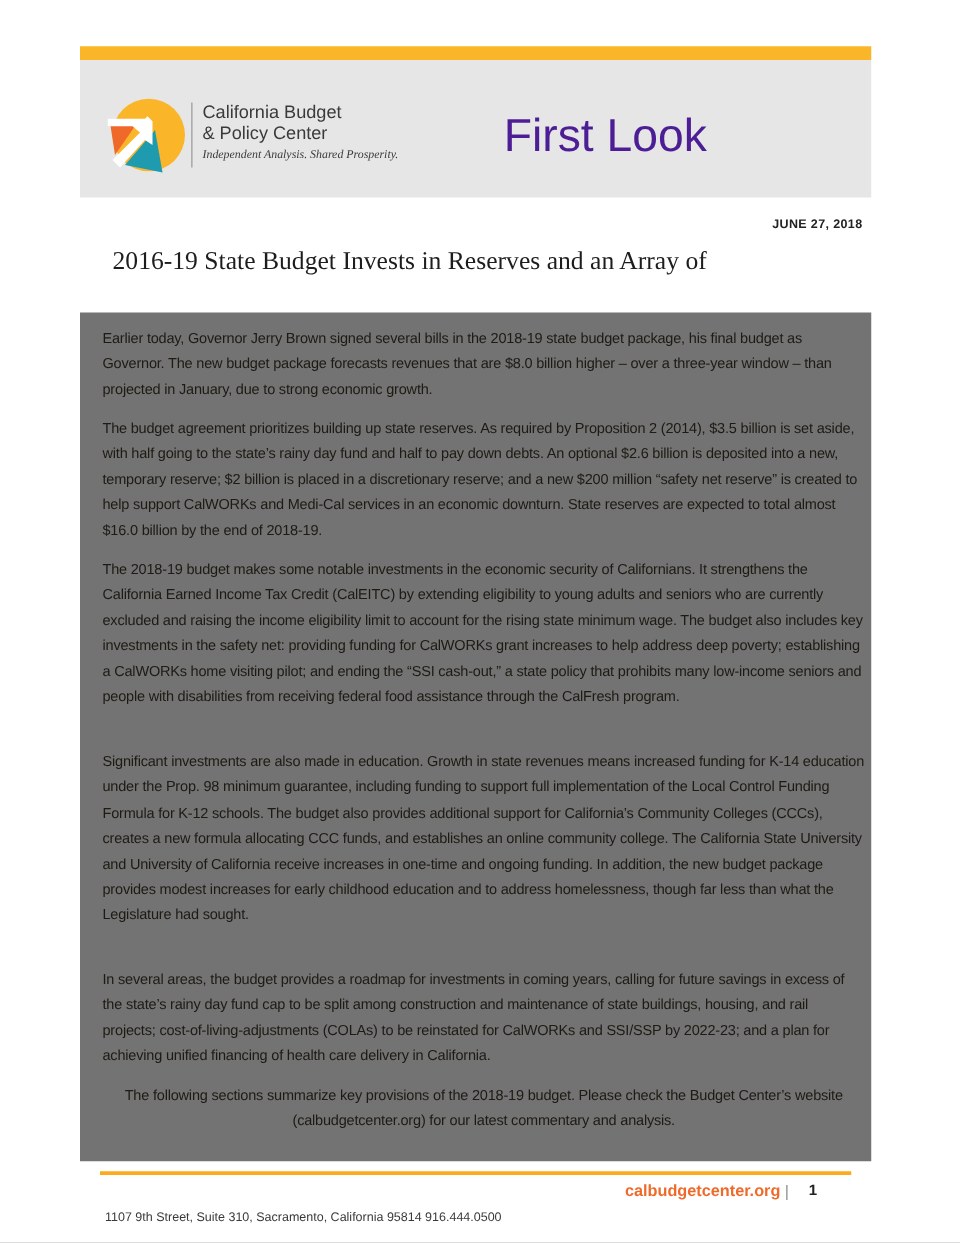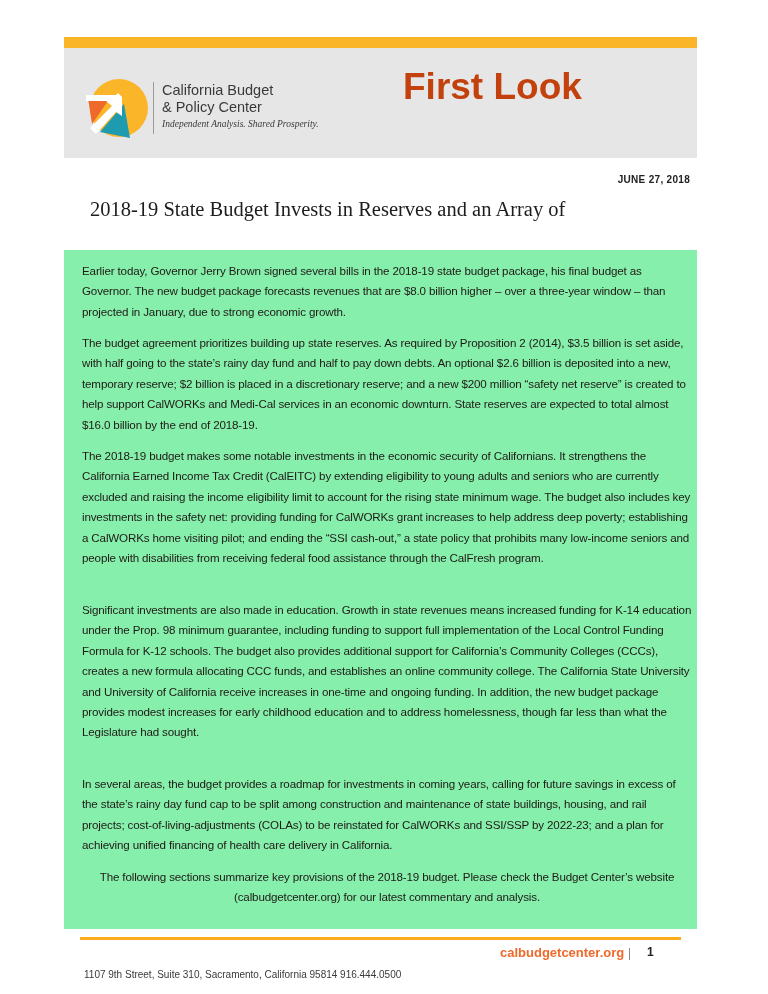--- a/index.html
+++ b/index.html
@@ -6,27 +6,27 @@
   body { width: 768px; height: 994px; position: relative; overflow: hidden; font-family: "Liberation Sans", sans-serif; }
 
   .top-bar { position: absolute; left: 64px; top: 37px; width: 633px; height: 11px; background: #fbb528; }
   .header { position: absolute; left: 64px; top: 48px; width: 633px; height: 110px; background: #e6e6e6; }
 
   .logo { position: absolute; left: 86px; top: 76px; width: 64px; height: 64px; }
   .logo-divider { position: absolute; left: 153px; top: 82px; width: 1px; height: 52px; background: #9a9a9a; }
   .logo-name { position: absolute; left: 162px; top: 82px; font-family: "Liberation Sans", sans-serif; font-size: 14.5px; line-height: 17px; color: #3a3a3a; }
   .logo-tagline { position: absolute; left: 162px; top: 119px; font-family: Liberation Serif, serif; font-style: italic; font-size: 9.5px; color: #3a3a3a; }
 
-  .first-look { position: absolute; left: 403px; top: 66px; font-family: "Liberation Sans", sans-serif; font-weight: bold; font-size: 37px; color: #c2410c; letter-spacing: 0px; }
+  .first-look { position: absolute; left: 403px; top: 88px; font-family: "Liberation Sans", sans-serif; font-weight: normal; font-size: 37px; color: #4c1d95; letter-spacing: 0px; }
 
   .date { position: absolute; right: 78px; top: 174px; font-family: "Liberation Sans", sans-serif; font-weight: bold; font-size: 10px; color: #222; letter-spacing: 0.3px; }
 
   .title { position: absolute; left: 90px; top: 197px; width: 600px; font-family: "Liberation Serif", serif; font-size: 20.5px; line-height: 24px; color: #1d1d1d; margin: 0; font-weight: normal; }
 
-  .summary-box { position: absolute; left: 64px; top: 250px; width: 633px; height: 679px; background: #86efac; }
+  .summary-box { position: absolute; left: 64px; top: 250px; width: 633px; height: 679px; background: #737373; }
   .summary-box p { position: absolute; left: 18px; width: 610px; margin: 0; font-family: "Liberation Sans", sans-serif; font-size: 11.6px; line-height: 20.4px; color: #1e1a14; letter-spacing: -0.15px; }
 
   .footer-line { position: absolute; left: 80px; top: 937px; width: 601px; height: 3px; background: #fbac1e; }
   .footer-address { position: absolute; left: 84px; top: 947px; font-family: "Liberation Sans", sans-serif; font-size: 10px; color: #3a3a3a; margin-top: 22px; }
   .footer-site { position: absolute; left: 500px; top: 945px; font-family: "Liberation Sans", sans-serif; font-weight: bold; font-size: 13px; color: #ef6a2a; text-align: right; }
   .footer-sep { position: absolute; left: 629px; top: 948px; width: 1px; height: 12px; background: #888; }
   .footer-page { position: absolute; left: 647px; top: 945px; font-family: "Liberation Sans", sans-serif; font-weight: bold; font-size: 12px; color: #222; }
 </style>
 </head>
 <body>
@@ -45,21 +45,21 @@
   <div>California Budget</div>
   <div>&amp; Policy Center</div>
 </div>
 <div class="logo-tagline">Independent Analysis. Shared Prosperity.</div>
 
 <div class="first-look">First Look</div>
 
 <div class="date">JUNE 27, 2018</div>
 
 <h1 class="title">
-  <span>2018-19 State Budget Invests in Reserves and an Array of</span><br>
+  <span>2016-19 State Budget Invests in Reserves and an Array of</span><br>
 </h1>
 
 <div class="summary-box">
   <p style="top:11px;">Earlier today, Governor Jerry Brown signed several bills in the 2018-19 state budget package, his final budget as Governor. The new budget package forecasts revenues that are $8.0 billion higher – over a three-year window – than projected in January, due to strong economic growth.</p>
   <p style="top:83px;">The budget agreement prioritizes building up state reserves. As required by Proposition 2 (2014), $3.5 billion is set aside, with half going to the state’s rainy day fund and half to pay down debts. An optional $2.6 billion is deposited into a new, temporary reserve; $2 billion is placed in a discretionary reserve; and a new $200 million “safety net reserve” is created to help support CalWORKs and Medi-Cal services in an economic downturn. State reserves are expected to total almost $16.0 billion by the end of 2018-19.</p>
   <p style="top:196px;">The 2018-19 budget makes some notable investments in the economic security of Californians. It strengthens the California Earned Income Tax Credit (CalEITC) by extending eligibility to young adults and seniors who are currently excluded and raising the income eligibility limit to account for the rising state minimum wage. The budget also includes key investments in the safety net: providing funding for CalWORKs grant increases to help address deep poverty; establishing a CalWORKs home visiting pilot; and ending the “SSI cash-out,” a state policy that prohibits many low-income seniors and people with disabilities from receiving federal food assistance through the CalFresh program.</p>
   <p style="top:350px;">Significant investments are also made in education. Growth in state revenues means increased funding for K-14 education under the Prop. 98 minimum guarantee, including funding to support full implementation of the Local Control Funding Formula for K-12 schools. The budget also provides additional support for California’s Community Colleges (CCCs), creates a new formula allocating CCC funds, and establishes an online community college. The California State University and University of California receive increases in one-time and ongoing funding. In addition, the new budget package provides modest increases for early childhood education and to address homelessness, though far less than what the Legislature had sought.</p>
   <p style="top:524px;">In several areas, the budget provides a roadmap for investments in coming years, calling for future savings in excess of the state’s rainy day fund cap to be split among construction and maintenance of state buildings, housing, and rail projects; cost-of-living-adjustments (COLAs) to be reinstated for CalWORKs and SSI/SSP by 2022-23; and a plan for achieving unified financing of health care delivery in California.</p>
   <p style="top:617px;text-align:center;">The following sections summarize key provisions of the 2018-19 budget. Please check the Budget Center’s website (calbudgetcenter.org) for our latest commentary and analysis.</p>
 </div>

